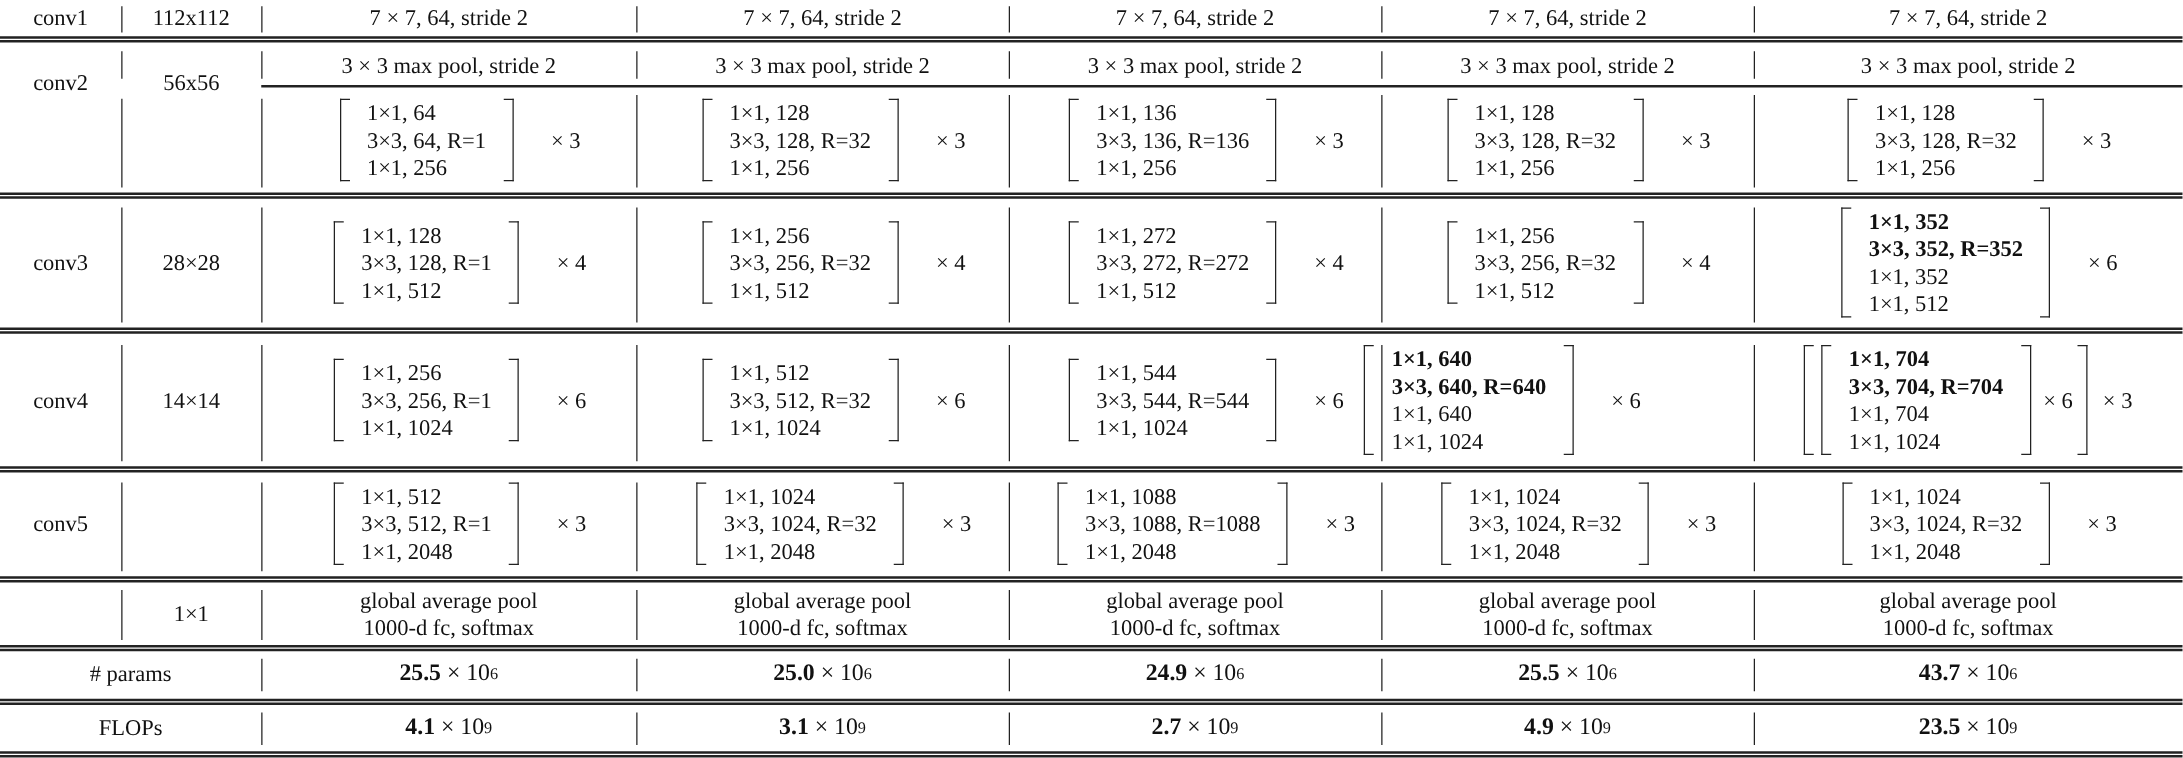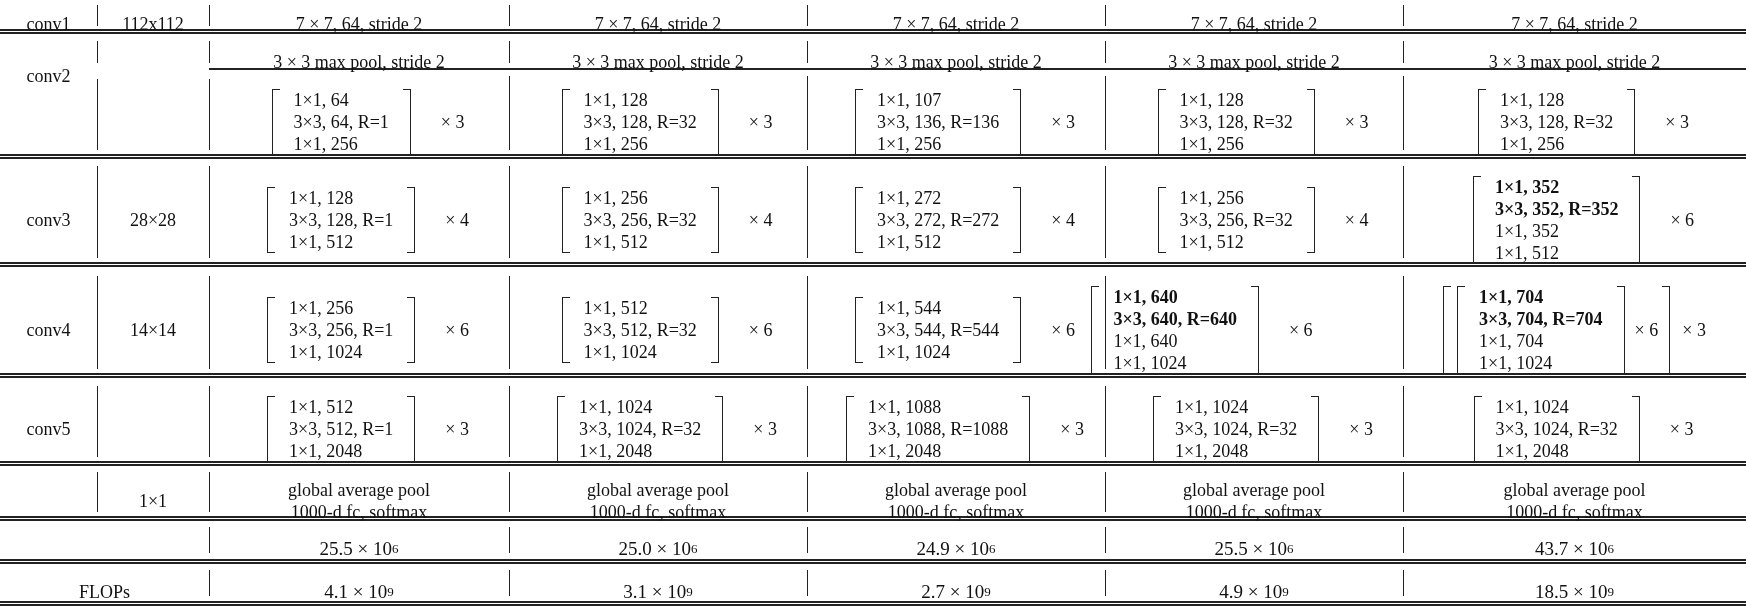--- a/index.html
+++ b/index.html
@@ -4,32 +4,32 @@
 <style>
   html, body { margin: 0; padding: 0; background: #ffffff; }
   body { width: 1746px; height: 606px; overflow: hidden; position: relative;
          font-family: "Liberation Serif", "DejaVu Serif", serif; color: #111; }
   .tbl { position: absolute; left: 0; top: 0; width: 1746px; height: 606px; }
   .hrule { position: absolute; left: 0; width: 1746px; background: #222; }
   .hrule.double { height: 1.5px; box-shadow: 0 3px 0 #222; }
   .hrule.part { height: 1.5px; }
   .vsep { position: absolute; width: 1.4px; background: #222; }
   .cell { position: absolute; display: flex; align-items: center; justify-content: center;
-          font-size: 18px; line-height: 22px; text-align: center; margin-top: 10px; }
+          font-size: 18px; line-height: 22px; text-align: center; }
   .cell.multi { flex-direction: column; }
   .block { display: flex; align-items: center; justify-content: center; }
   .brk { position: relative; display: inline-flex; align-items: stretch; padding: 4px 18px; }
   .brk .lb, .brk .rb { width: 7px; border: 1.5px solid #222; }
   .brk .lb { border-right: none; margin-right: 14px; }
   .brk .rb { border-left: none; margin-left: 14px; }
   .lines { display: flex; flex-direction: column; text-align: left; font-size: 18px; line-height: 22px; }
   .lines .b { font-weight: bold; }
   .times { margin-left: 12px; font-size: 18px; white-space: nowrap; }
   .num { font-size: 19px; }
-  .num b { font-weight: normal; }
+  .num b { font-weight: bold; }
   sup { font-size: 13px; vertical-align: 8px; line-height: 0; }
 </style>
 </head>
 <body>
 
 <div class="tbl">
 
   <div class="hrule double" style="top:29px"></div>
   <div class="hrule part" style="top:68px; left:209px; width:1537px;"></div>
   <div class="hrule double" style="top:154px"></div>
@@ -102,20 +102,21 @@
 
   <div class="cell" style="left:0;top:0;width:97px;height:28px">conv1</div>
   <div class="cell" style="left:97px;top:0;width:112px;height:28px">112x112</div>
   <div class="cell" style="left:209px;top:0;width:300px;height:28px">7 × 7, 64, stride 2</div>
   <div class="cell" style="left:509px;top:0;width:298px;height:28px">7 × 7, 64, stride 2</div>
   <div class="cell" style="left:807px;top:0;width:298px;height:28px">7 × 7, 64, stride 2</div>
   <div class="cell" style="left:1105px;top:0;width:298px;height:28px">7 × 7, 64, stride 2</div>
   <div class="cell" style="left:1403px;top:0;width:343px;height:28px">7 × 7, 64, stride 2</div>
 
   <div class="cell" style="left:0;top:36px;width:97px;height:60px">conv2</div>
+  <div class="cell" style="left:97px;top:36px;width:112px;height:60px">56x56</div>
   <div class="cell" style="left:209px;top:36px;width:300px;height:32px">3 × 3 max pool, stride 2</div>
   <div class="cell" style="left:509px;top:36px;width:298px;height:32px">3 × 3 max pool, stride 2</div>
   <div class="cell" style="left:807px;top:36px;width:298px;height:32px">3 × 3 max pool, stride 2</div>
   <div class="cell" style="left:1105px;top:36px;width:298px;height:32px">3 × 3 max pool, stride 2</div>
   <div class="cell" style="left:1403px;top:36px;width:343px;height:32px">3 × 3 max pool, stride 2</div>
 
   <div class="cell" style="left:209px;top:72px;width:300px;height:80px">
     <div class="block">
         <div class="brk">
           <span class="lb"></span>
@@ -141,21 +142,21 @@
           <span class="rb"></span>
         </div>
         <span class="times">× 3</span>
       </div>
   </div>
   <div class="cell" style="left:807px;top:72px;width:298px;height:80px">
     <div class="block">
         <div class="brk">
           <span class="lb"></span>
           <div class="lines">
-      <span>1×1, 107</span>
+      <span>1×1, 136</span>
       <span>3×3, 136, R=136</span>
       <span>1×1, 256</span>
     </div>
           <span class="rb"></span>
         </div>
         <span class="times">× 3</span>
       </div>
   </div>
   <div class="cell" style="left:1105px;top:72px;width:298px;height:80px">
     <div class="block">
@@ -428,20 +429,21 @@
   </div>
   <div class="cell multi" style="left:1105px;top:467px;width:298px;height:48px">
     <span>global average pool</span>
     <span>1000-d fc, softmax</span>
   </div>
   <div class="cell multi" style="left:1403px;top:467px;width:343px;height:48px">
     <span>global average pool</span>
     <span>1000-d fc, softmax</span>
   </div>
 
+  <div class="cell" style="left:0;top:521px;width:209px;height:36px"># params</div>
   <div class="cell num" style="left:209px;top:521px;width:300px;height:36px">
     <b>25.5</b>&nbsp;<span>× 10</span><sup>6</sup>
   </div>
   <div class="cell num" style="left:509px;top:521px;width:298px;height:36px">
     <b>25.0</b>&nbsp;<span>× 10</span><sup>6</sup>
   </div>
   <div class="cell num" style="left:807px;top:521px;width:298px;height:36px">
     <b>24.9</b>&nbsp;<span>× 10</span><sup>6</sup>
   </div>
   <div class="cell num" style="left:1105px;top:521px;width:298px;height:36px">
@@ -458,16 +460,16 @@
   <div class="cell num" style="left:509px;top:564px;width:298px;height:36px">
     <b>3.1</b>&nbsp;<span>× 10</span><sup>9</sup>
   </div>
   <div class="cell num" style="left:807px;top:564px;width:298px;height:36px">
     <b>2.7</b>&nbsp;<span>× 10</span><sup>9</sup>
   </div>
   <div class="cell num" style="left:1105px;top:564px;width:298px;height:36px">
     <b>4.9</b>&nbsp;<span>× 10</span><sup>9</sup>
   </div>
   <div class="cell num" style="left:1403px;top:564px;width:343px;height:36px">
-    <b>18.5</b>&nbsp;<span>× 10</span><sup>9</sup>
+    <b>23.5</b>&nbsp;<span>× 10</span><sup>9</sup>
   </div>
 
 </div>
 
 </body></html>

